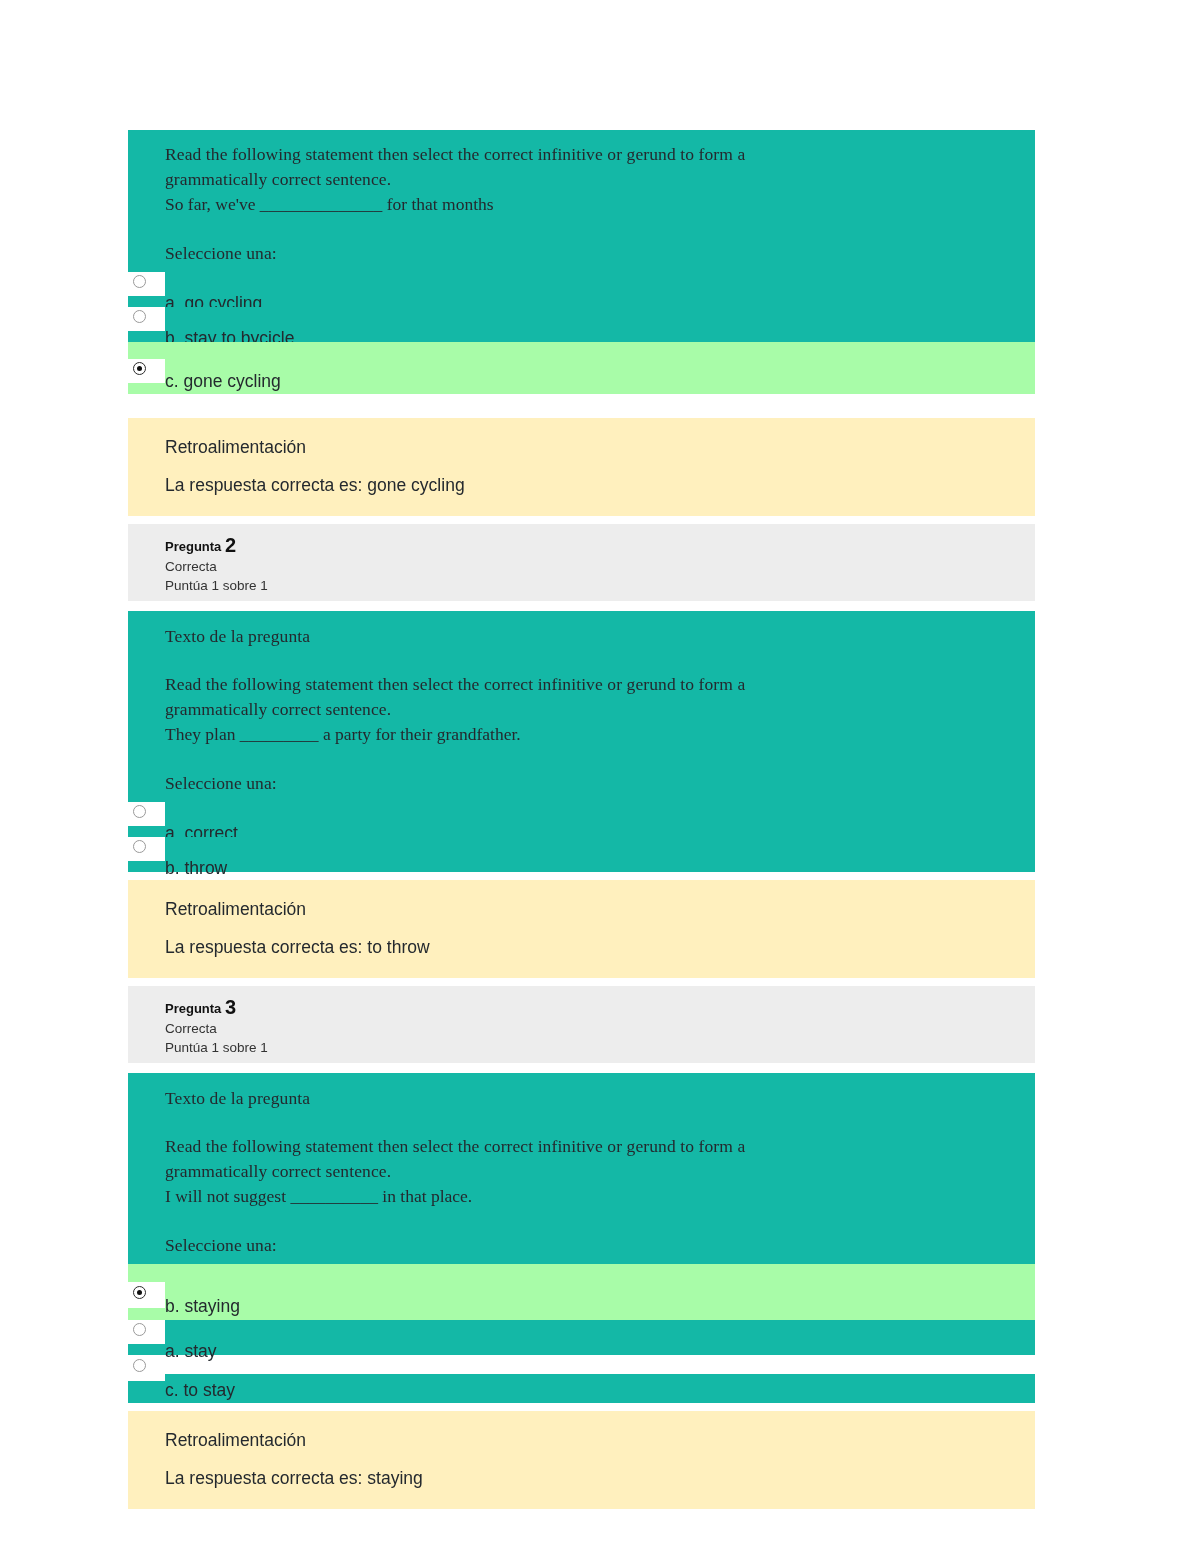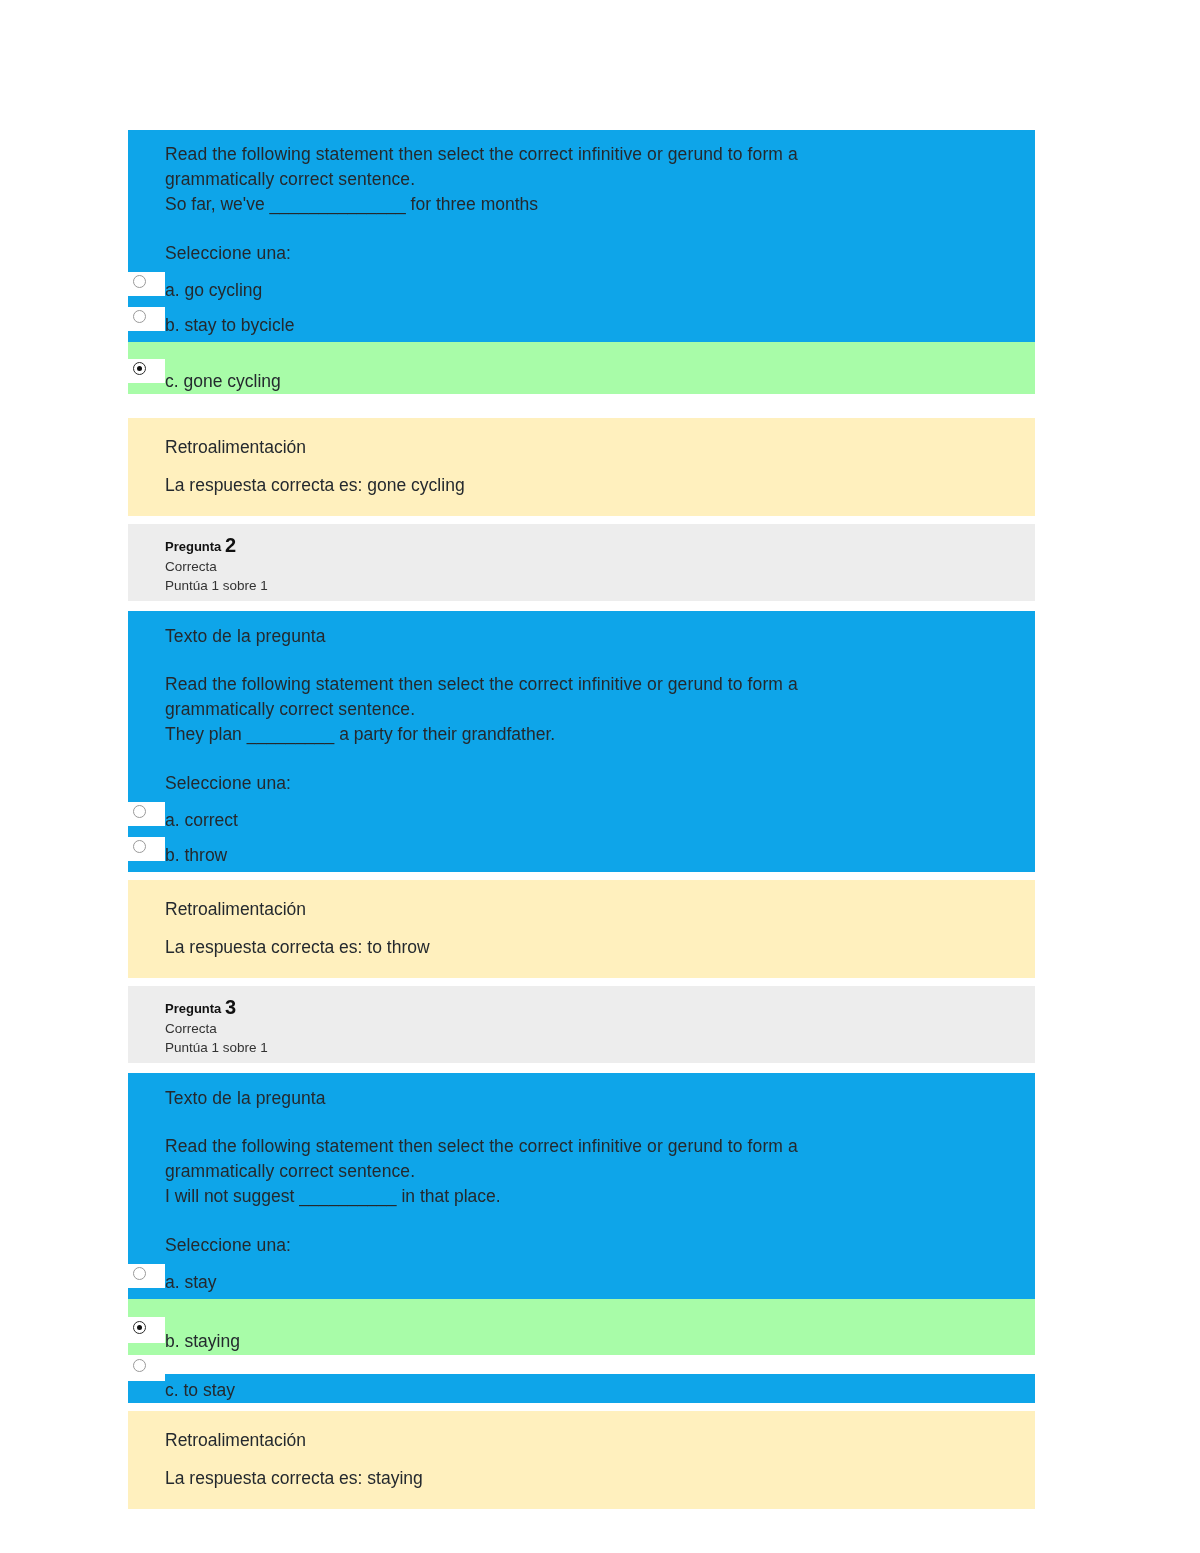--- a/index.html
+++ b/index.html
@@ -21,21 +21,21 @@
     left: 128px;
     top: 130px;
     width: 907px;
   }
 
   
   .blk {
     width: 907px;
     box-sizing: border-box;
   }
-  .blue   { background: #0ea5e9; }
+  .blue   { background: #14b8a6; font-family: Liberation Serif, serif; }
   .green  { background: #a8fca8; }
   .yellow { background: #fff0be; }
   .gray   { background: #ededed; }
 
   .pad {
     padding-left: 37px;
     padding-right: 14px;
   }
 
   .qtext {
@@ -105,21 +105,21 @@
     left: 2.6px;
     top: 2.6px;
     width: 5.2px;
     height: 5.2px;
     border-radius: 50%;
     background: #111111;
   }
   .opt .otext {
     position: absolute;
     left: 37px;
-    top: 7px;
+    top: 20px;
     font-size: 17.5px;
     line-height: 22px;
     color: #24292e;
     white-space: nowrap;
   }
 
   
   .opt.tall { height: 68px; }
   .opt.tall .bar { height: 52px; }
   .opt.tall .notch { top: 17px; height: 24px; }
@@ -182,21 +182,21 @@
   .gap10 { height: 10px; }
 </style>
 </head>
 <body>
 
 <div class="page">
 
   <div class="blk blue pad stmt">
     <span class="qtext stmt-line">Read the following statement then select the correct infinitive or gerund to form a</span>
     <span class="qtext stmt-line">grammatically correct sentence.</span>
-    <span class="qtext stmt-line blank">So far, we've ______________ for three months</span>
+    <span class="qtext stmt-line blank">So far, we've ______________ for that months</span>
   </div>
   <div class="blk blue pad sel-una">
     <span class="qtext">Seleccione una:</span>
   </div>
 
   <div class="opt">
     <div class="bar blue"></div>
     <div class="notch"></div>
     <div class="radio"></div>
     <div class="otext">a. go cycling</div>
@@ -288,32 +288,32 @@
   </div>
   <div class="blk blue pad stmt">
     <span class="qtext stmt-line">Read the following statement then select the correct infinitive or gerund to form a</span>
     <span class="qtext stmt-line">grammatically correct sentence.</span>
     <span class="qtext stmt-line blank">I will not suggest __________ in that place.</span>
   </div>
   <div class="blk blue pad sel-una">
     <span class="qtext">Seleccione una:</span>
   </div>
 
-  <div class="opt">
-    <div class="bar blue"></div>
-    <div class="notch"></div>
-    <div class="radio"></div>
-    <div class="otext">a. stay</div>
-  </div>
-
   <div class="opt tall2">
     <div class="bar green"></div>
     <div class="notch"></div>
     <div class="radio checked"></div>
     <div class="otext">b. staying</div>
+  </div>
+
+  <div class="opt">
+    <div class="bar blue"></div>
+    <div class="notch"></div>
+    <div class="radio"></div>
+    <div class="otext">a. stay</div>
   </div>
 
   <div class="opt lowered">
     <div class="bar blue"></div>
     <div class="notch"></div>
     <div class="radio"></div>
     <div class="otext">c. to stay</div>
   </div>
 
   <div class="gap8"></div>

